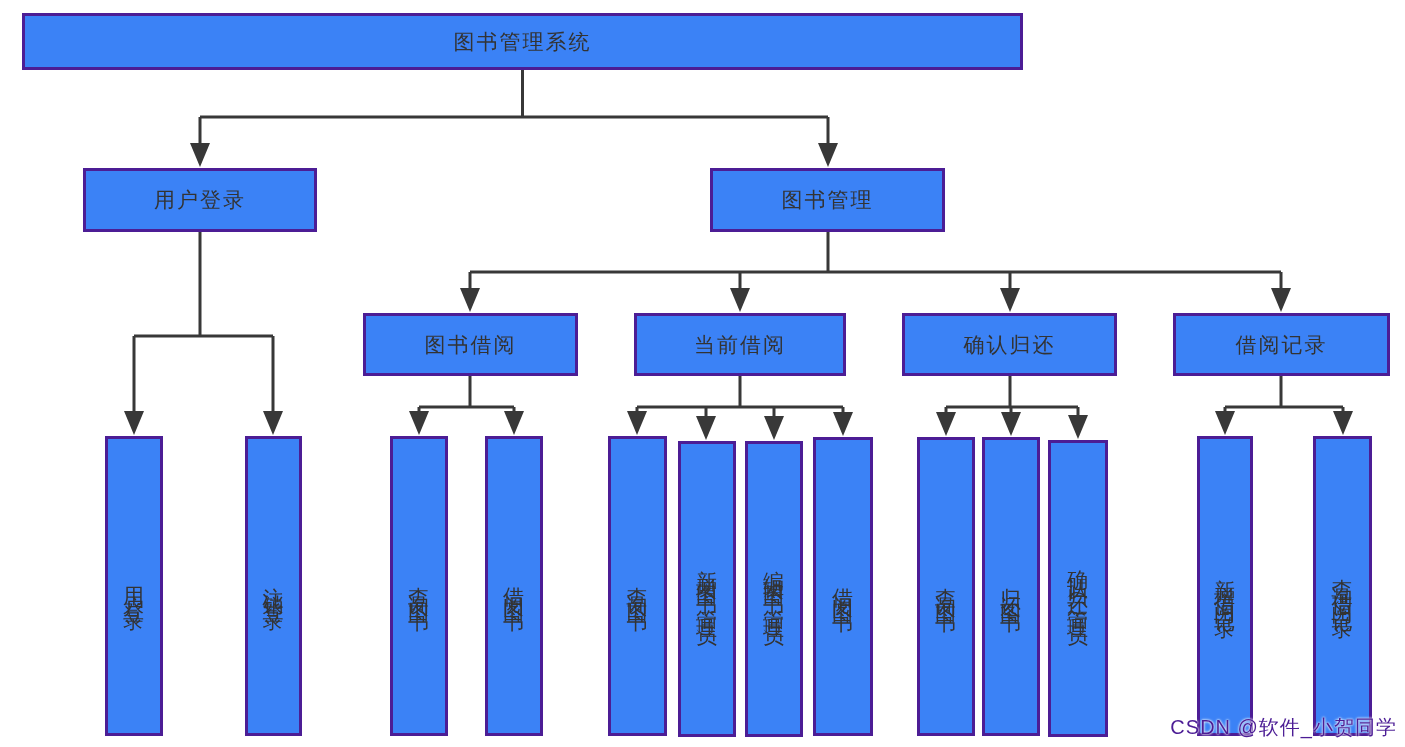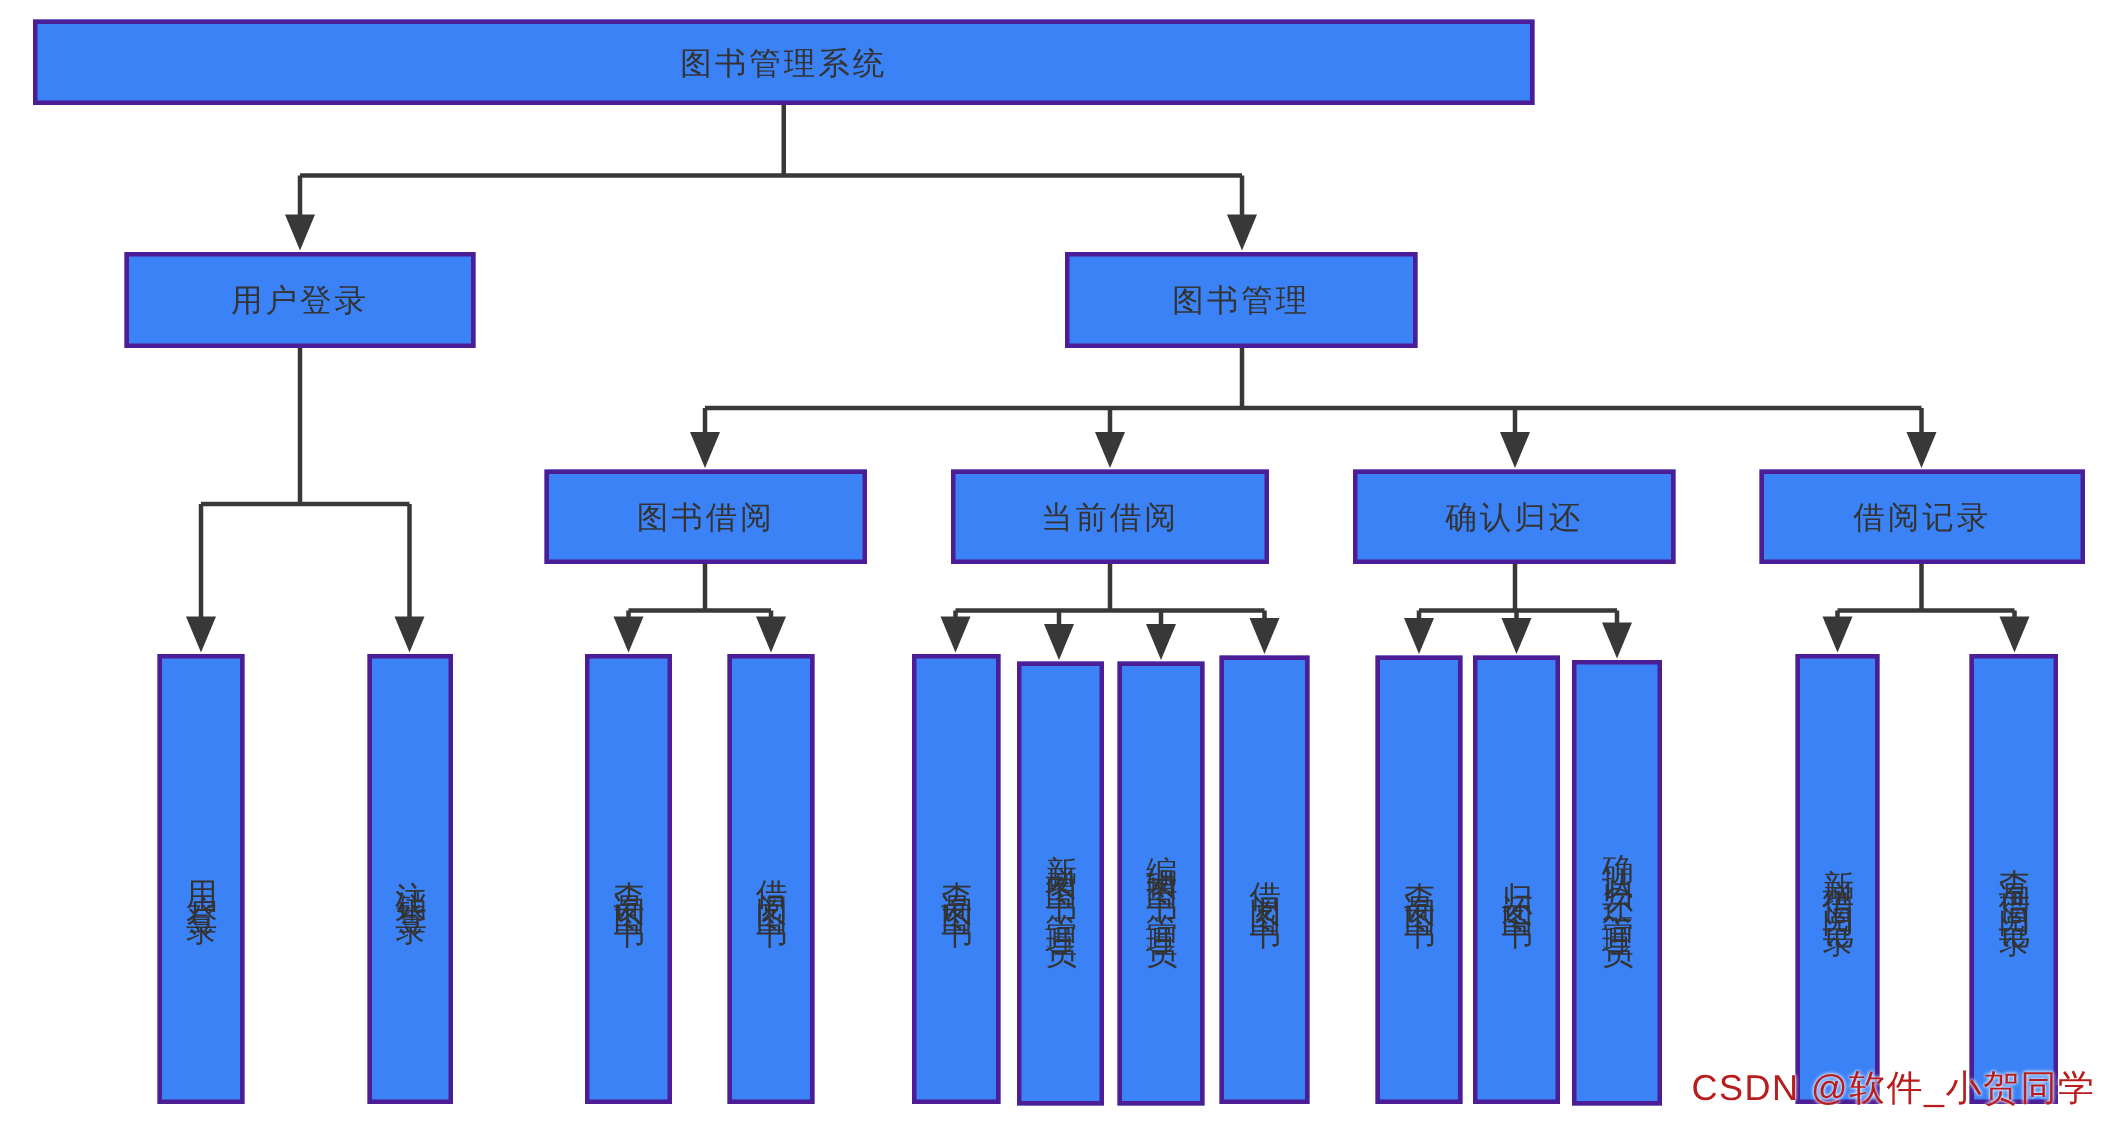--- a/index.html
+++ b/index.html
@@ -14,22 +14,22 @@
     position:absolute;background:#3b82f6;border:3px solid #4c1d95;
     box-sizing:border-box;display:flex;align-items:center;justify-content:center;
   }
   .hbox{font-size:21px;letter-spacing:2px;white-space:nowrap;}
   .vbox{padding:4px 0;}
   .vtext{
     writing-mode:vertical-rl;text-orientation:mixed;
     font-size:21px;letter-spacing:8px;line-height:1.1;
   }
   .watermark{
-    position:absolute;right:8px;bottom:6px;font-size:24px;letter-spacing:1px;
-    color:#b91c1c;text-shadow:0 0 3px #ffffff,0 0 2px #ffffff;white-space:nowrap;
+    position:absolute;right:8px;bottom:6px;font-size:20px;letter-spacing:1px;
+    color:#4c1d95;text-shadow:0 0 3px #ffffff,0 0 2px #ffffff;white-space:nowrap;
   }
 </style>
 </head>
 <body>
 
 <div class="canvas">
 
   <svg class="connectors" viewBox="0 0 1405 747" aria-hidden="true">
 
     <g>

